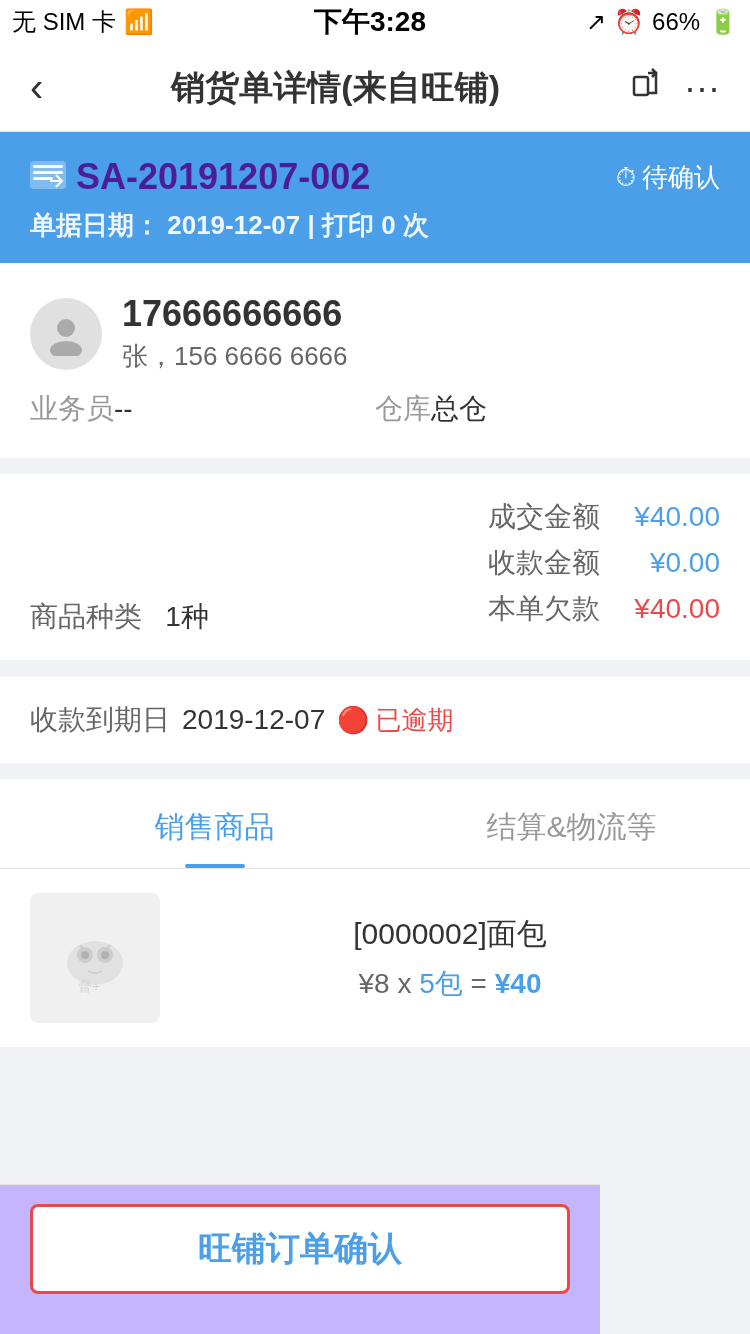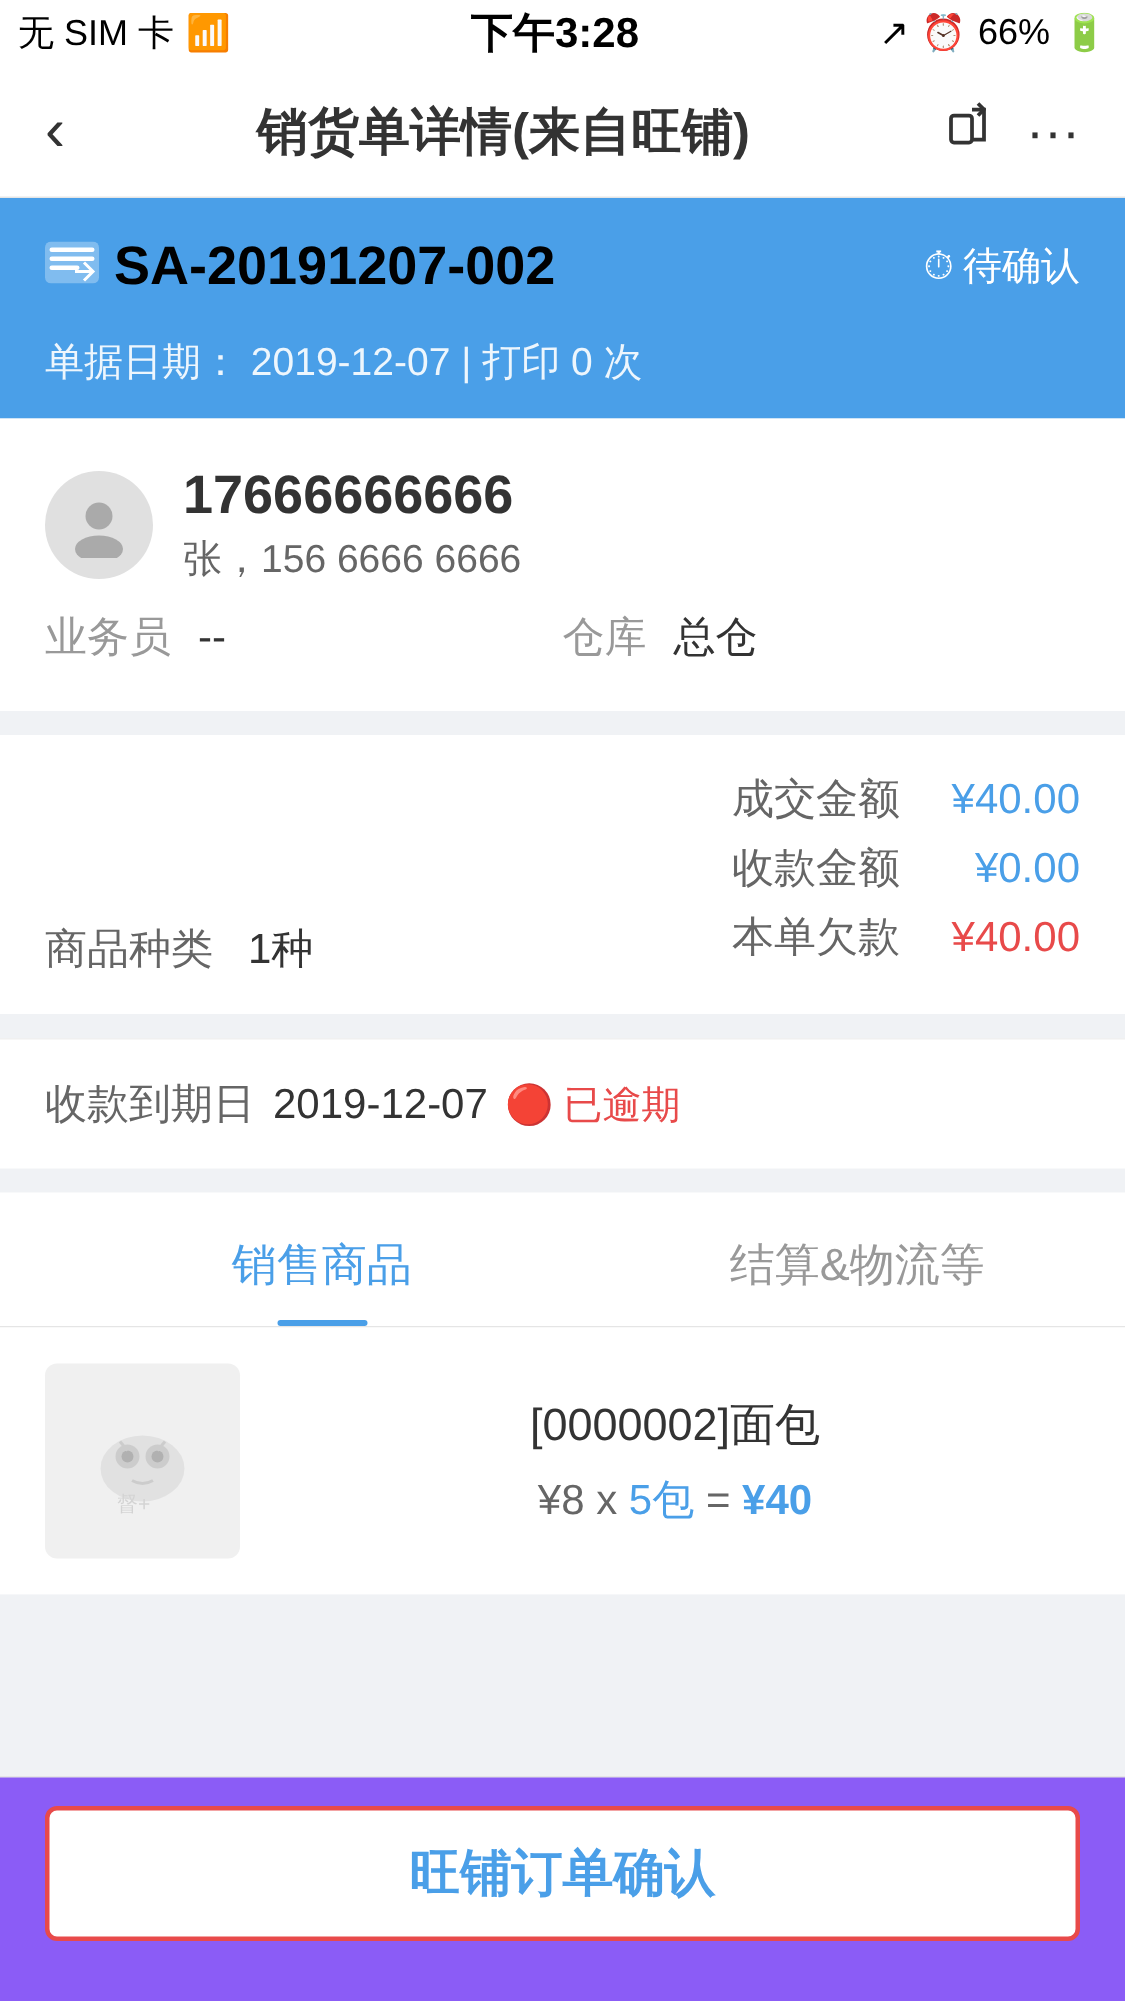--- a/index.html
+++ b/index.html
@@ -62,36 +62,37 @@
       margin-top: 0;
     }
     .order-header-top {
       display: flex;
       align-items: center;
       justify-content: space-between;
     }
     .order-id {
       font-size: 36px;
       font-weight: 700;
-      color: #000000;
+      color: #4c1d95;
       display: flex;
       align-items: center;
       gap: 10px;
     }
     .order-status {
       display: flex;
       align-items: center;
       gap: 6px;
       font-size: 26px;
       color: #fff;
     }
     .order-meta {
       font-size: 26px;
       color: rgba(255,255,255,0.9);
-      margin-top: 26px;
+      margin-top: 10px;
+      font-weight: bold;
     }
 
     
     .customer-section {
       background: #fff;
       padding: 30px;
       margin-top: 0;
     }
     .customer-row {
       display: flex;
@@ -122,21 +123,21 @@
     .customer-fields {
       display: flex;
       margin-top: 16px;
       font-size: 28px;
       color: #666;
     }
     .customer-field {
       flex: 1;
       display: flex;
       align-items: center;
-      gap: 18px;
+      gap: 0;
     }
     .field-label { color: #999; }
     .field-value { color: #333; }
 
     
     .summary-section {
       background: #fff;
       padding: 24px 30px;
       margin-top: 16px;
     }
@@ -255,22 +256,22 @@
     .content-spacer {
       height: 180px;
       background: #f0f2f5;
     }
 
     
     .bottom-bar {
       position: fixed;
       bottom: 0;
       left: 0;
-      width: 750px;
-      background: #8b5cf6;
+      width: 600px;
+      background: #c4b5fd;
       padding: 19px 30px 40px;
       border-top: 1px solid #e5e5e5;
     }
     .confirm-btn {
       width: 100%;
       height: 90px;
       border: 3px solid #e84a4a;
       background: #fff;
       color: #4a9fe8;
       font-size: 34px;

